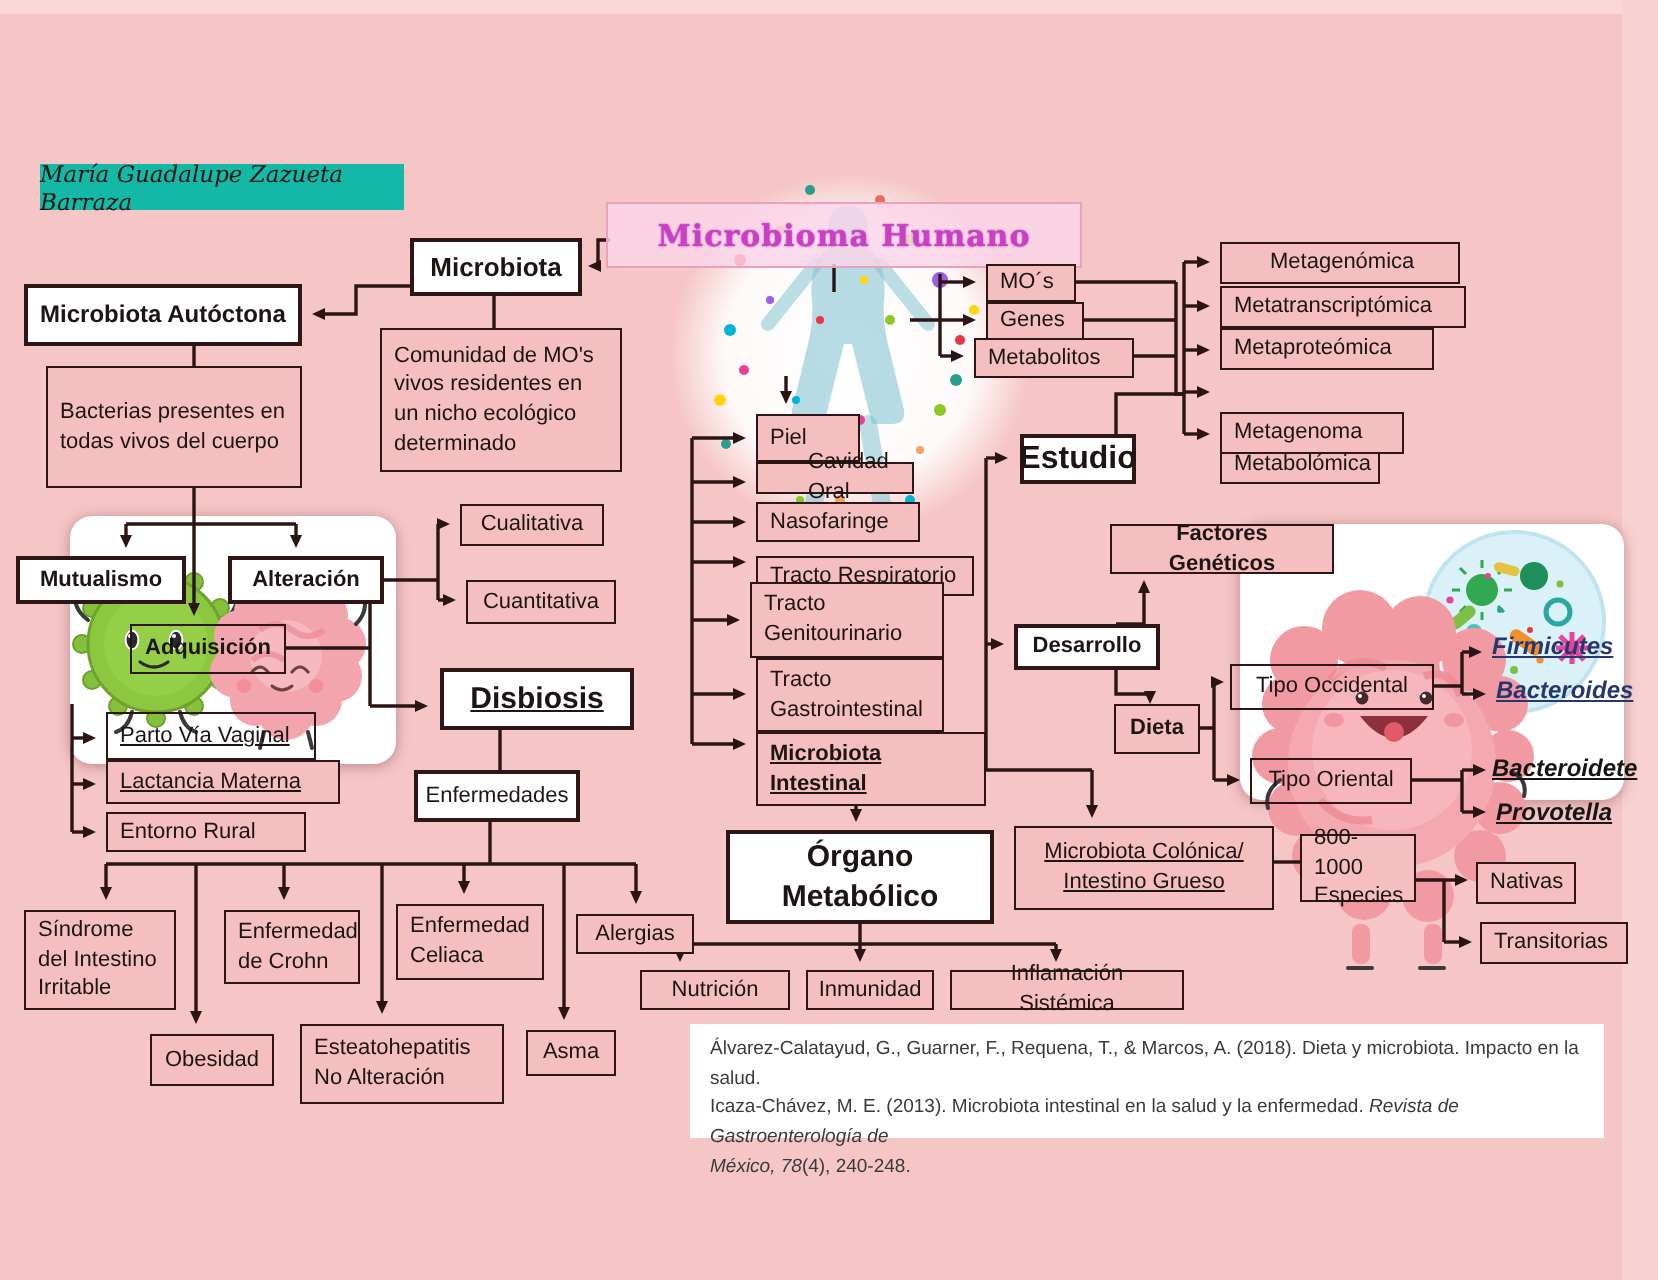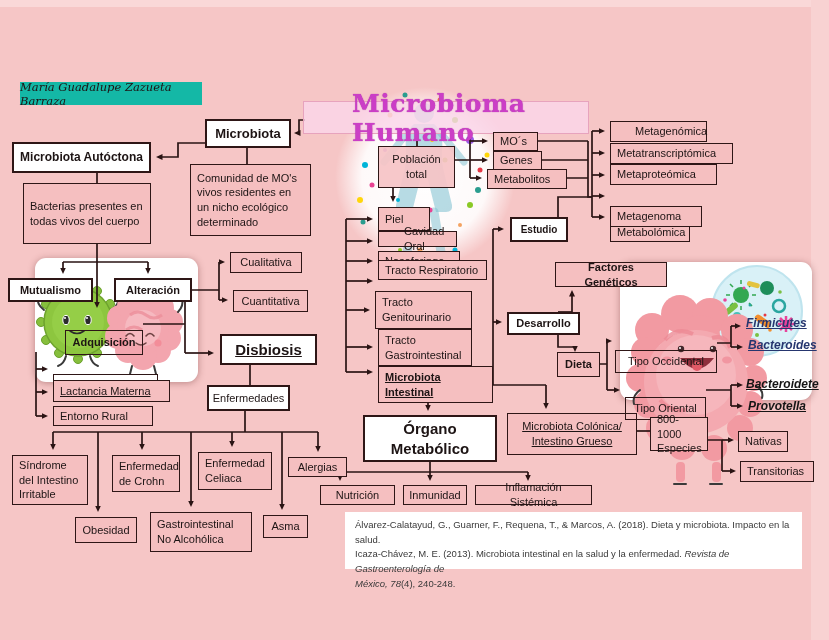--- a/index.html
+++ b/index.html
@@ -5,36 +5,36 @@
   html,body{margin:0;padding:0;background:#e9e9e9;}
   .canvas{position:relative;width:829px;height:640px;background:#f6c6c6;overflow:hidden;
           font-family:"Liberation Sans",sans-serif;color:#1d1414;}
   .strip-top{position:absolute;left:0;top:0;width:829px;height:7px;background:#fad8d8;}
   .strip-right{position:absolute;left:811px;top:0;width:18px;height:640px;background:#f8d2d2;}
   .nb{position:absolute;box-sizing:border-box;border:1.5px solid #2e1616;background:#f5bfc0;
       font-size:11px;line-height:1.32;display:flex;align-items:center;justify-content:flex-start;
       padding:2px 6px;z-index:6;}
   .center{justify-content:center;text-align:center;}
   .white{background:#ffffff;border-width:2px;}
-  .clear{background:transparent;margin-top:18px;}
+  .clear{background:transparent;}
   .bold{font-weight:bold;}
   .ul{text-decoration:underline;}
   .big{font-size:15px;}
   .imgbox{position:absolute;background:#fff;border-radius:11px;z-index:2;
           box-shadow:0 1px 7px rgba(90,30,30,.38);}
   .illu{position:absolute;left:0;top:0;z-index:3;pointer-events:none;}
   .wires{position:absolute;left:0;top:0;z-index:5;pointer-events:none;}
   .author{position:absolute;left:20px;top:82px;width:182px;height:23px;background:#14b8a6;z-index:6;
           font-family:"DejaVu Serif",serif;font-style:italic;font-size:11.5px;
           display:flex;align-items:center;justify-content:center;}
   .maptitle{position:absolute;left:303px;top:101px;width:236px;height:31px;z-index:6;
           background:rgba(250,214,233,.82);border:1.5px solid #e7a3bd;
           display:flex;align-items:center;justify-content:center;
-          font-family:"DejaVu Serif",serif;font-weight:bold;font-size:25px;letter-spacing:.5px;
-          color:#cb3ec6;text-shadow:0 0 1px #a12d9e;padding-left:48px;}
+          font-family:"DejaVu Serif",serif;font-weight:bold;font-size:15px;letter-spacing:.5px;
+          color:#cb3ec6;text-shadow:0 0 1px #a12d9e;}
   .species{position:absolute;z-index:6;font-size:12px;font-weight:bold;font-style:italic;
           text-decoration:underline;white-space:nowrap;}
   .sp-blue{color:#26366f;} .sp-black{color:#151515;}
   .refs{position:absolute;left:345px;top:512px;width:457px;height:57px;background:#fff;z-index:6;
         box-sizing:border-box;padding:6px 10px;font-size:9.5px;line-height:1.55;color:#3a3a3a;}
   .refs i{font-style:italic;}
 </style>
 </head>
 <body>
 
@@ -284,37 +284,36 @@
   </svg>
 
   <div class="author">María Guadalupe Zazueta Barraza</div>
   <div class="maptitle">Microbioma Humano</div>
 
   <div class="nb white bold center" style="left:205px;top:119px;width:86px;height:29px;font-size:13px;">Microbiota</div>
   <div class="nb white bold center" style="left:12px;top:142px;width:139px;height:31px;font-size:12px;">Microbiota Autóctona</div>
   <div class="nb" style="left:23px;top:183px;width:128px;height:61px;">Bacterias presentes en todas vivos del cuerpo</div>
   <div class="nb" style="left:190px;top:164px;width:121px;height:72px;">Comunidad de MO's vivos residentes en un nicho ecológico determinado</div>
 
-  <div class="nb center" style="left:378px;top:146px;width:77px;height:42px;background:rgba(246,195,198,.92);">Población total</div>
   <div class="nb" style="left:493px;top:132px;width:45px;height:19px;">MO´s</div>
   <div class="nb" style="left:493px;top:151px;width:49px;height:19px;">Genes</div>
   <div class="nb" style="left:487px;top:169px;width:80px;height:20px;">Metabolitos</div>
 
-  <div class="nb" style="left:610px;top:121px;width:97px;height:21px;padding-left:24px;">Metagenómica</div>
+  <div class="nb" style="left:610px;top:121px;width:120px;height:21px;padding-left:24px;">Metagenómica</div>
   <div class="nb" style="left:610px;top:143px;width:123px;height:21px;">Metatranscriptómica</div>
   <div class="nb" style="left:610px;top:164px;width:107px;height:21px;">Metaproteómica</div>
   <div class="nb" style="left:610px;top:186px;width:80px;height:20px;margin-top:36px;">Metabolómica</div>
   <div class="nb" style="left:610px;top:206px;width:92px;height:21px;">Metagenoma</div>
 
-  <div class="nb white bold center" style="left:510px;top:217px;width:58px;height:25px;font-size:10px;">Estudio</div>
+  <div class="nb white bold center" style="left:510px;top:217px;width:58px;height:25px;font-size:16px;">Estudio</div>
 
   <div class="nb" style="left:378px;top:207px;width:52px;height:24px;">Piel</div>
   <div class="nb" style="left:378px;top:231px;width:79px;height:16px;padding-left:25px;">Cavidad Oral</div>
   <div class="nb" style="left:378px;top:251px;width:82px;height:20px;">Nasofaringe</div>
-  <div class="nb" style="left:378px;top:260px;width:109px;height:20px;">Tracto Respiratorio</div>
+  <div class="nb" style="left:378px;top:278px;width:109px;height:20px;">Tracto Respiratorio</div>
   <div class="nb" style="left:375px;top:291px;width:97px;height:38px;">Tracto Genitourinario</div>
   <div class="nb" style="left:378px;top:329px;width:94px;height:37px;">Tracto Gastrointestinal</div>
   <div class="nb bold ul" style="left:378px;top:366px;width:115px;height:37px;">Microbiota Intestinal</div>
 
   <div class="nb center" style="left:230px;top:252px;width:72px;height:21px;">Cualitativa</div>
   <div class="nb center" style="left:233px;top:290px;width:75px;height:22px;">Cuantitativa</div>
 
   <div class="nb white bold center" style="left:8px;top:278px;width:85px;height:24px;">Mutualismo</div>
   <div class="nb white bold center" style="left:114px;top:278px;width:78px;height:24px;">Alteración</div>
   <div class="nb clear bold center" style="left:65px;top:312px;width:78px;height:25px;">Adquisición</div>
@@ -322,21 +321,21 @@
   <div class="nb ul" style="left:53px;top:380px;width:117px;height:22px;">Lactancia Materna</div>
   <div class="nb" style="left:53px;top:406px;width:100px;height:20px;">Entorno Rural</div>
 
   <div class="nb white bold ul center big" style="left:220px;top:334px;width:97px;height:31px;">Disbiosis</div>
   <div class="nb white center" style="left:207px;top:385px;width:83px;height:26px;">Enfermedades</div>
 
   <div class="nb" style="left:12px;top:455px;width:76px;height:50px;">Síndrome del Intestino Irritable</div>
   <div class="nb" style="left:112px;top:455px;width:68px;height:37px;">Enfermedad de Crohn</div>
   <div class="nb" style="left:198px;top:452px;width:74px;height:38px;">Enfermedad Celiaca</div>
   <div class="nb center" style="left:75px;top:517px;width:62px;height:26px;">Obesidad</div>
-  <div class="nb" style="left:150px;top:512px;width:102px;height:40px;">Gastrointestinal No Alcohólica</div>
+  <div class="nb" style="left:150px;top:512px;width:102px;height:40px;">Esteatohepatitis No Alteración</div>
   <div class="nb center" style="left:263px;top:515px;width:45px;height:23px;">Asma</div>
   <div class="nb center" style="left:288px;top:457px;width:59px;height:20px;">Alergias</div>
 
   <div class="nb white bold center big" style="left:363px;top:415px;width:134px;height:47px;">Órgano Metabólico</div>
   <div class="nb ul center" style="left:507px;top:413px;width:130px;height:42px;">Microbiota Colónica/ Intestino Grueso</div>
   <div class="nb center" style="left:320px;top:485px;width:75px;height:20px;">Nutrición</div>
   <div class="nb center" style="left:403px;top:485px;width:64px;height:20px;">Inmunidad</div>
   <div class="nb center" style="left:475px;top:485px;width:117px;height:20px;">Inflamación Sistémica</div>
 
   <div class="nb bold center" style="left:555px;top:262px;width:112px;height:25px;">Factores Genéticos</div>

